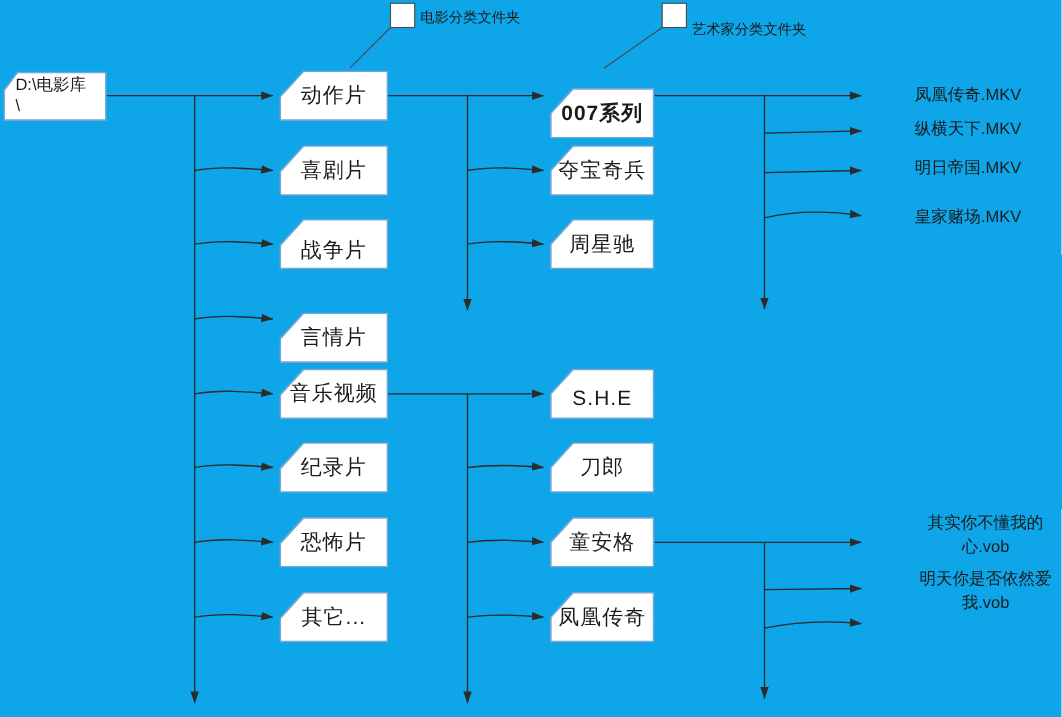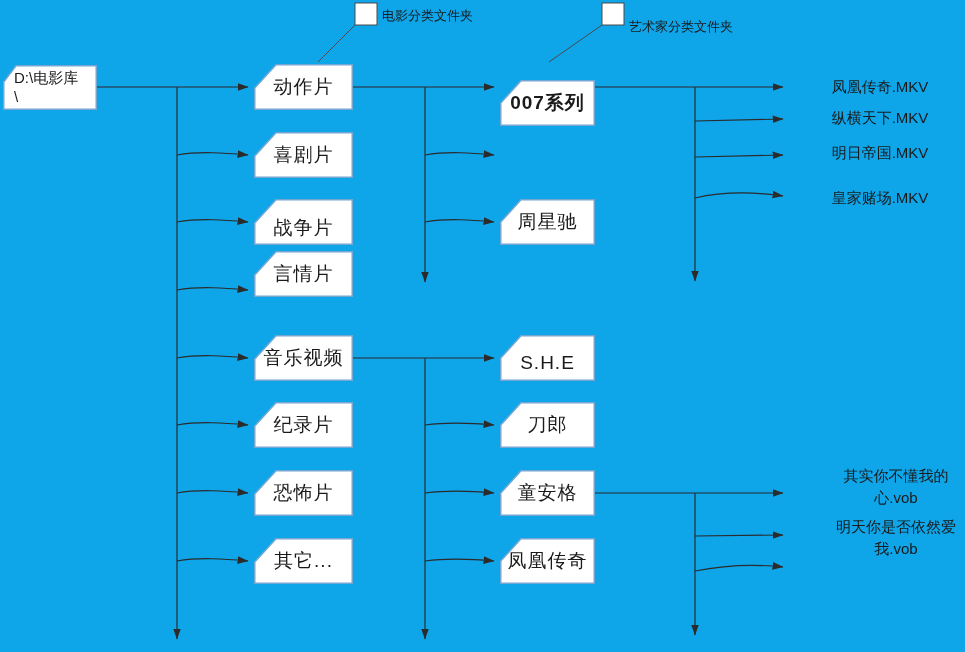--- a/index.html
+++ b/index.html
@@ -111,21 +111,21 @@
         <polygon class="node-shape" points="22,0.75 98.25,0.75 98.25,45.25 0.75,45.25 0.75,24"></polygon>
       </svg>
     <div class="lbl">喜剧片</div>
   </div>
   <div class="node" style="left:254px;top:199px;width:99px;height:57px;">
     <svg width="99" height="46" viewBox="0 0 99 46">
         <polygon class="node-shape" points="22,0.75 98.25,0.75 98.25,45.25 0.75,45.25 0.75,24"></polygon>
       </svg>
     <div class="lbl">战争片</div>
   </div>
-  <div class="node" style="left:254px;top:251px;width:99px;height:46px;">
+  <div class="node" style="left:254px;top:284px;width:99px;height:46px;">
     <svg width="99" height="46" viewBox="0 0 99 46">
         <polygon class="node-shape" points="22,0.75 98.25,0.75 98.25,45.25 0.75,45.25 0.75,24"></polygon>
       </svg>
     <div class="lbl">言情片</div>
   </div>
   <div class="node" style="left:254px;top:335px;width:99px;height:46px;">
     <svg width="99" height="46" viewBox="0 0 99 46">
         <polygon class="node-shape" points="22,0.75 98.25,0.75 98.25,45.25 0.75,45.25 0.75,24"></polygon>
       </svg>
     <div class="lbl">音乐视频</div>
@@ -147,20 +147,26 @@
         <polygon class="node-shape" points="22,0.75 98.25,0.75 98.25,45.25 0.75,45.25 0.75,24"></polygon>
       </svg>
     <div class="lbl">其它...</div>
   </div>
 
   <div class="node" style="left:500px;top:80px;width:95px;height:46px;font-weight:bold;">
     <svg width="95" height="46" viewBox="0 0 95 46">
         <polygon class="node-shape" points="21,0.75 94.25,0.75 94.25,45.25 0.75,45.25 0.75,23"></polygon>
       </svg>
     <div class="lbl">007系列</div>
+  </div>
+  <div class="node" style="left:500px;top:132px;width:95px;height:46px;">
+    <svg width="95" height="46" viewBox="0 0 95 46">
+        <polygon class="node-shape" points="21,0.75 94.25,0.75 94.25,45.25 0.75,45.25 0.75,23"></polygon>
+      </svg>
+    <div class="lbl">夺宝奇兵</div>
   </div>
   <div class="node" style="left:500px;top:199px;width:95px;height:46px;">
     <svg width="95" height="46" viewBox="0 0 95 46">
         <polygon class="node-shape" points="21,0.75 94.25,0.75 94.25,45.25 0.75,45.25 0.75,23"></polygon>
       </svg>
     <div class="lbl">周星驰</div>
   </div>
 
   <div class="node" style="left:500px;top:335px;width:95px;height:56px;">
     <svg width="95" height="46" viewBox="0 0 95 46">

